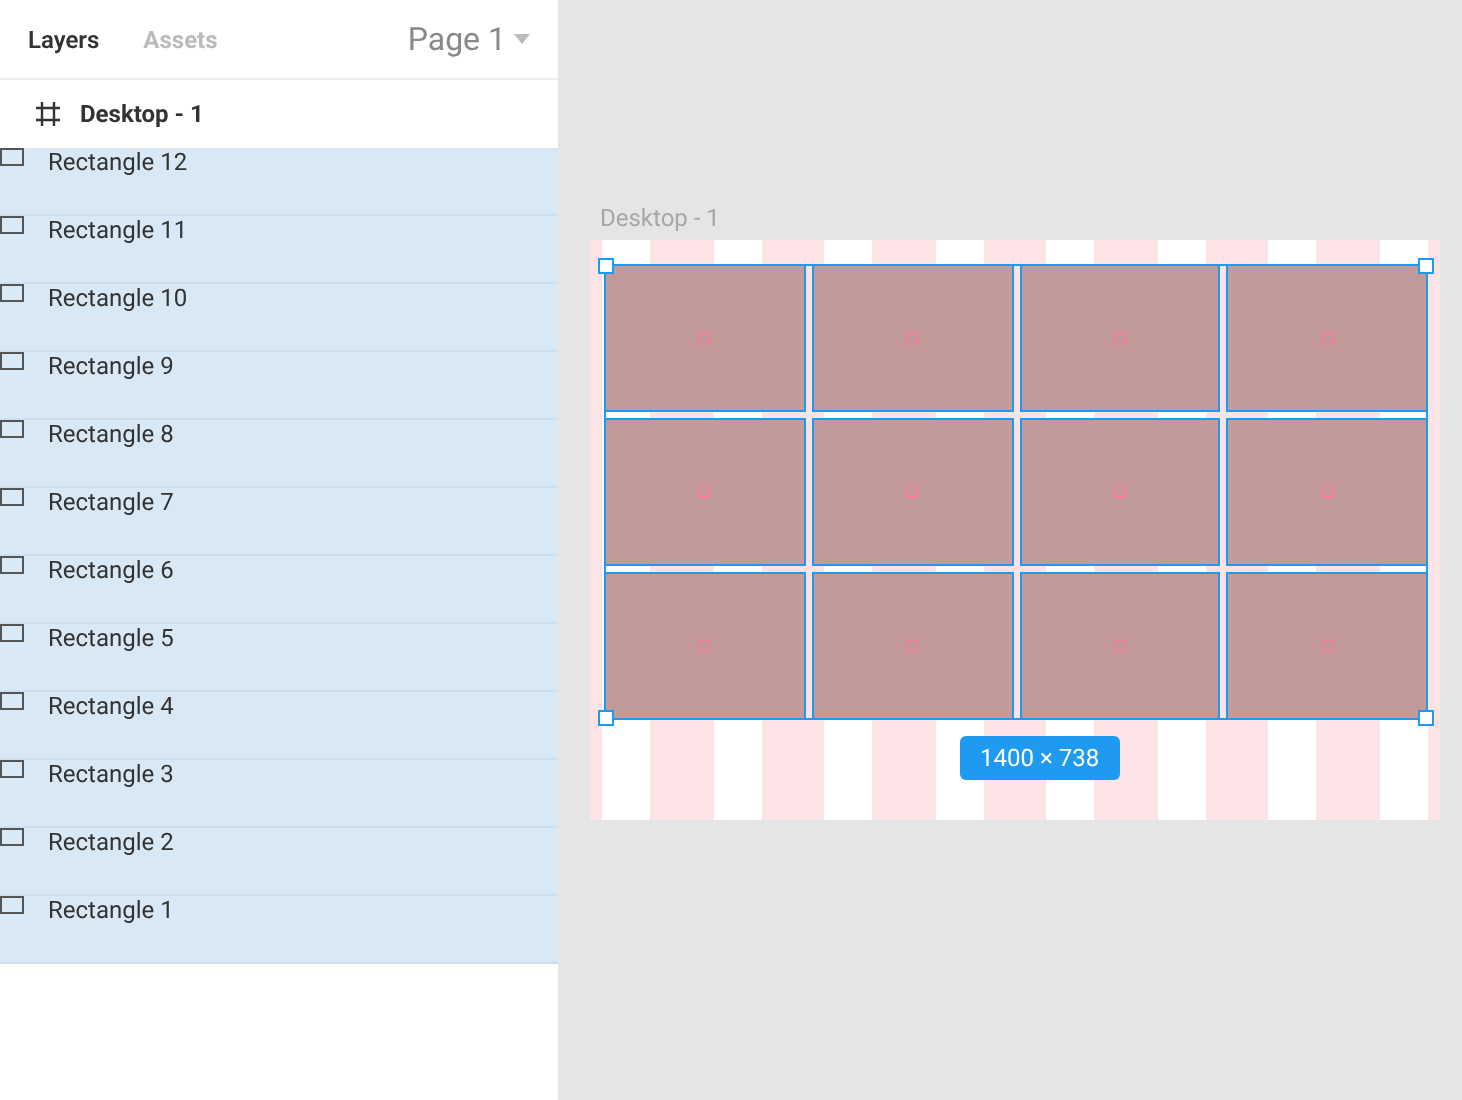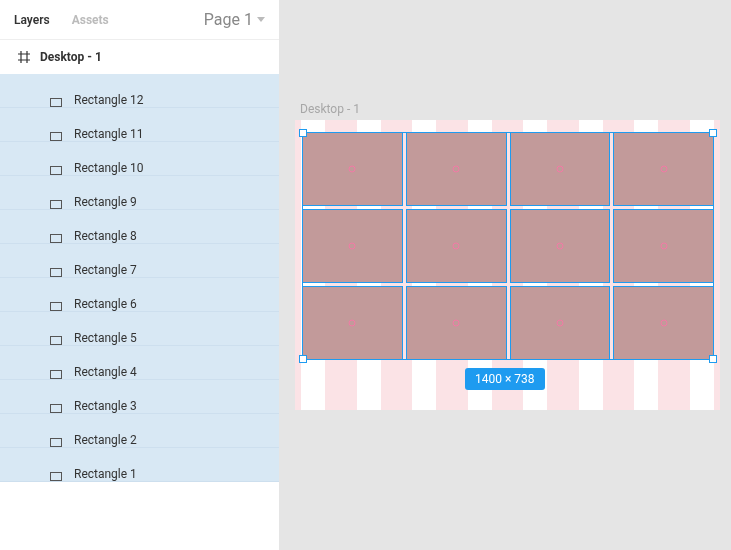--- a/index.html
+++ b/index.html
@@ -69,23 +69,22 @@
   display: inline-flex;
 }
 .frame-icon svg { width: 12px; height: 12px; }
 
 .layer-list {
   flex: 1;
   overflow-y: auto;
 }
 .layer-row {
   display: flex;
-  align-items: flex-end;
+  align-items: flex-start;
   height: 34px;
-  padding-left: 50px;
   gap: 12px;
   background: #d8e8f4;
   border-bottom: 1px solid #cddfee;
   font-size: 12px;
   color: #333;
   cursor: pointer;
 }
 .rect-icon {
   width: 12px; height: 9px;
   border: 1.2px solid #555;
@@ -173,21 +172,21 @@
   left: 50%; top: 50%;
   width: 5px; height: 5px;
   border: 1px solid #f27aa5;
   border-radius: 50%;
   transform: translate(-50%, -50%);
   background: transparent;
 }
 
 .size-badge {
   position: absolute;
-  left: 185px;
+  left: 200px;
   top: 368px;
   background: #1e9bf0;
   color: #fff;
   font-size: 12px;
   padding: 4px 10px;
   border-radius: 3px;
 }
 </style>
 </head>
 <body>

